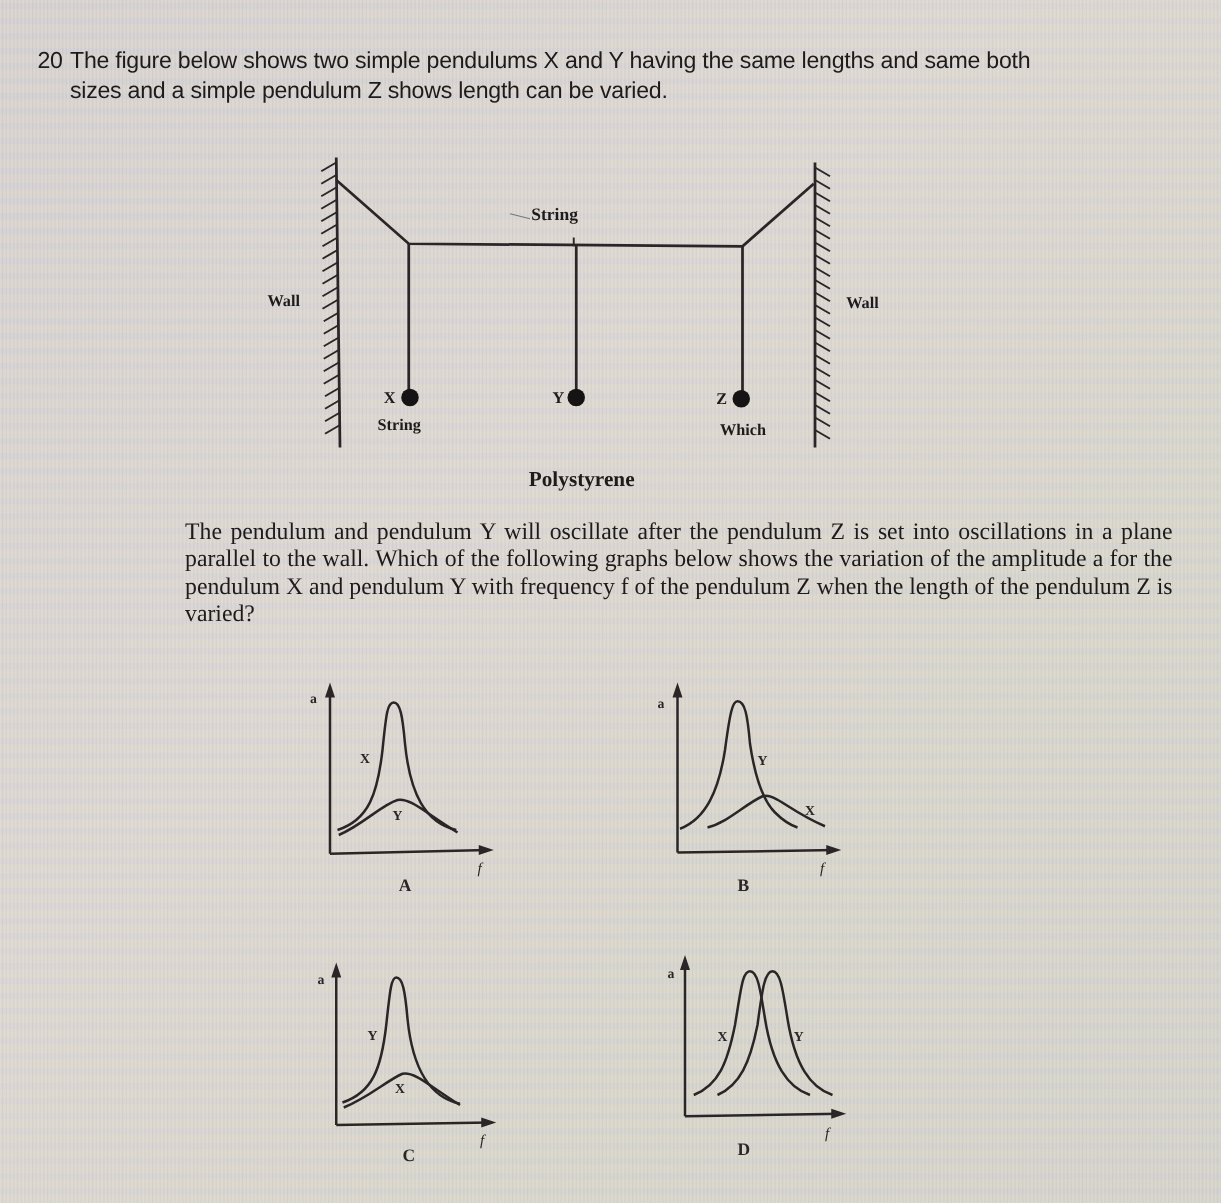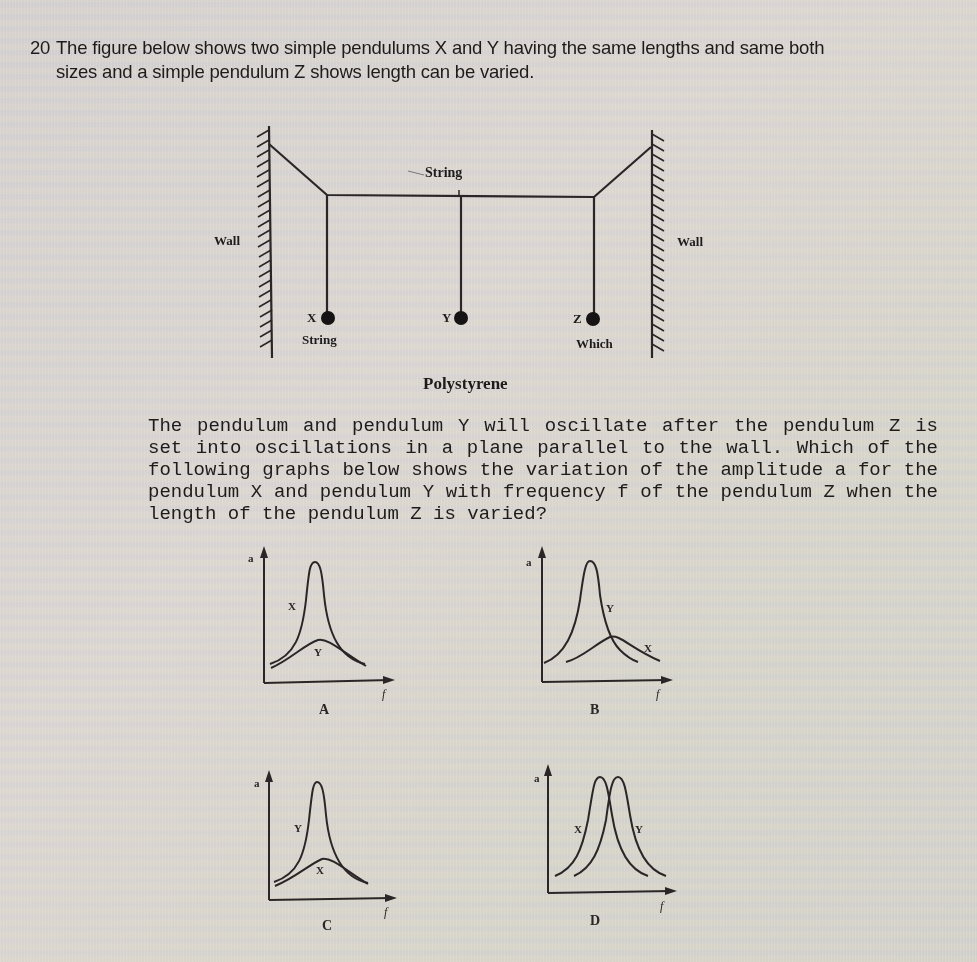--- a/index.html
+++ b/index.html
@@ -14,21 +14,21 @@
   }
   .qhead {
     position: absolute; left: 30px; top: 36px; width: 915px;
     font-family: "Liberation Sans", sans-serif; font-size: 18.5px; line-height: 24px;
     letter-spacing: -0.2px; color: #1e1b1c;
   }
   .qhead .num { display: inline-block; width: 26px; }
   .qhead .line2 { padding-left: 26px; }
   .body-text {
     position: absolute; left: 148px; top: 415px; width: 790px;
-    font-family: Liberation Mono, monospace; font-size: 19px; line-height: 22px;
+    font-family: Liberation Serif, serif; font-size: 19px; line-height: 22px;
     text-align: justify; color: #1e1b1c;
   }
   .diagram { position: absolute; left: 0; top: 0; }
   .graph { position: absolute; }
   .graph-label {
     position: absolute; font-family: "Liberation Serif", serif; font-weight: bold;
     font-size: 14px; color: #2a2627;
   }
   svg text { font-family: "Liberation Serif", serif; }
 </style>

